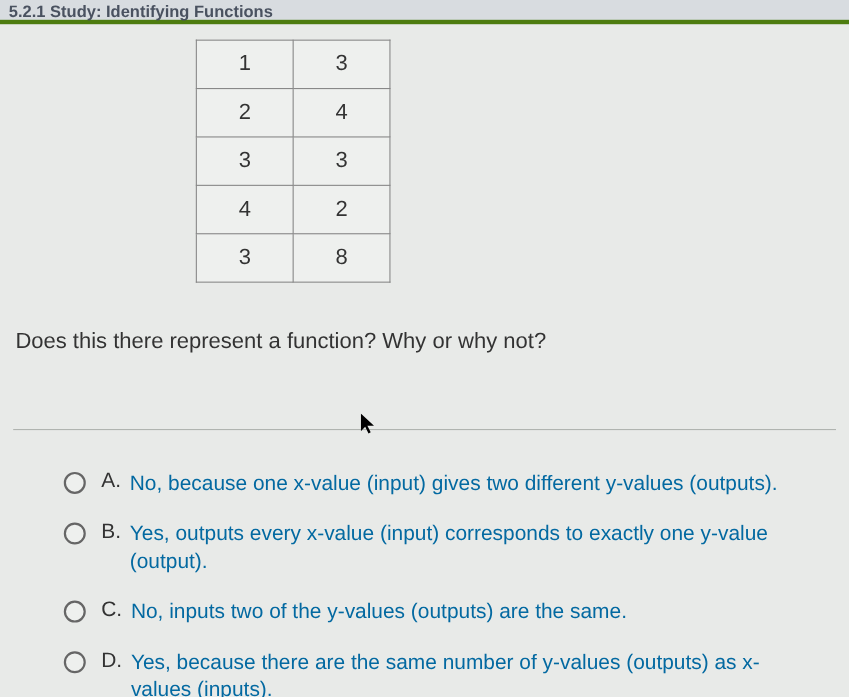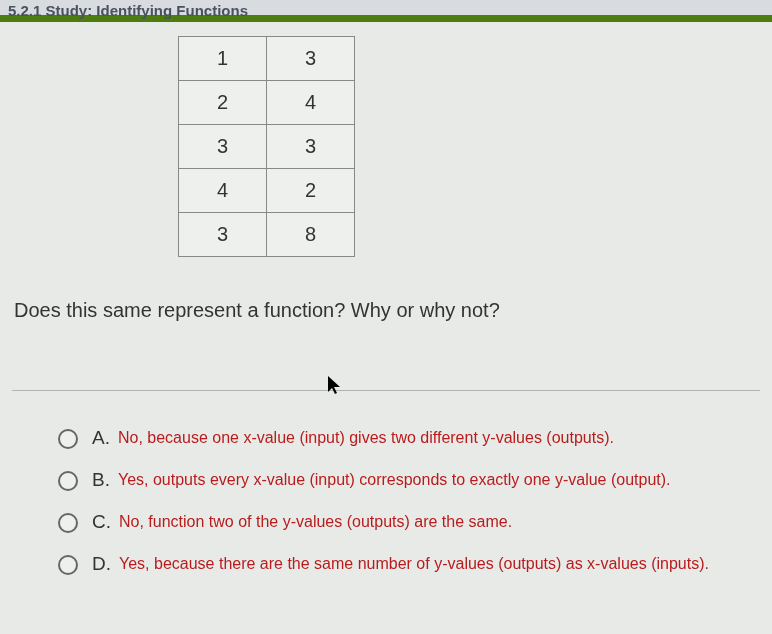--- a/index.html
+++ b/index.html
@@ -10,21 +10,21 @@
     body {
       font-family: Arial, Helvetica, sans-serif;
       background: #e8eae8;
       width: 772px;
       height: 634px;
       overflow: hidden;
       position: relative;
     }
     .header-bar {
       background: #d8dce0;
-      border-bottom: 7px solid #4d7c0f;
+      border-bottom: 4px solid #4d7c0f;
       padding: 2px 8px;
       font-size: 15px;
       font-weight: bold;
       color: #4a5260;
       height: 22px;
     }
     .content {
       padding: 0;
       background: #e8eae8;
     }
@@ -79,22 +79,22 @@
       margin-top: 2px;
       background: #eef0ee;
     }
     .option-letter {
       font-size: 19px;
       color: #333;
       margin-right: 8px;
       white-space: nowrap;
     }
     .option-text {
-      font-size: 16px;
-      color: #b91c1c;
+      font-size: 19px;
+      color: #0369a1;
       line-height: 1.35;
       max-width: 620px;
     }
   </style>
 </head>
 <body>
 
 <div class="header-bar">
   <span>5.2.1  Study:  Identifying Functions</span>
 </div>
@@ -119,21 +119,21 @@
       <td>4</td>
       <td>2</td>
     </tr>
     <tr>
       <td>3</td>
       <td>8</td>
     </tr>
   </tbody>
     </table>
 
-  <div class="question">Does this same represent a function? Why or why not?</div>
+  <div class="question">Does this there represent a function? Why or why not?</div>
 
   <hr class="divider">
 
   <div class="cursor">
     <svg width="16" height="20" viewBox="0 0 16 20">
       <path d="M0 0 L0 16 L4 12 L7 18 L9 17 L6 11 L12 11 Z" fill="#000"></path>
     </svg>
   </div>
 
   <div class="options">
@@ -146,21 +146,21 @@
 
     <div class="option">
       <div class="radio"></div>
       <span class="option-letter">B.</span>
       <span class="option-text">Yes, outputs every x-value (input) corresponds to exactly one y-value (output).</span>
     </div>
 
     <div class="option">
       <div class="radio"></div>
       <span class="option-letter">C.</span>
-      <span class="option-text">No, function two of the y-values (outputs) are the same.</span>
+      <span class="option-text">No, inputs two of the y-values (outputs) are the same.</span>
     </div>
 
     <div class="option">
       <div class="radio"></div>
       <span class="option-letter">D.</span>
       <span class="option-text">Yes, because there are the same number of y-values (outputs) as x-values (inputs).</span>
     </div>
 
   </div>
 

